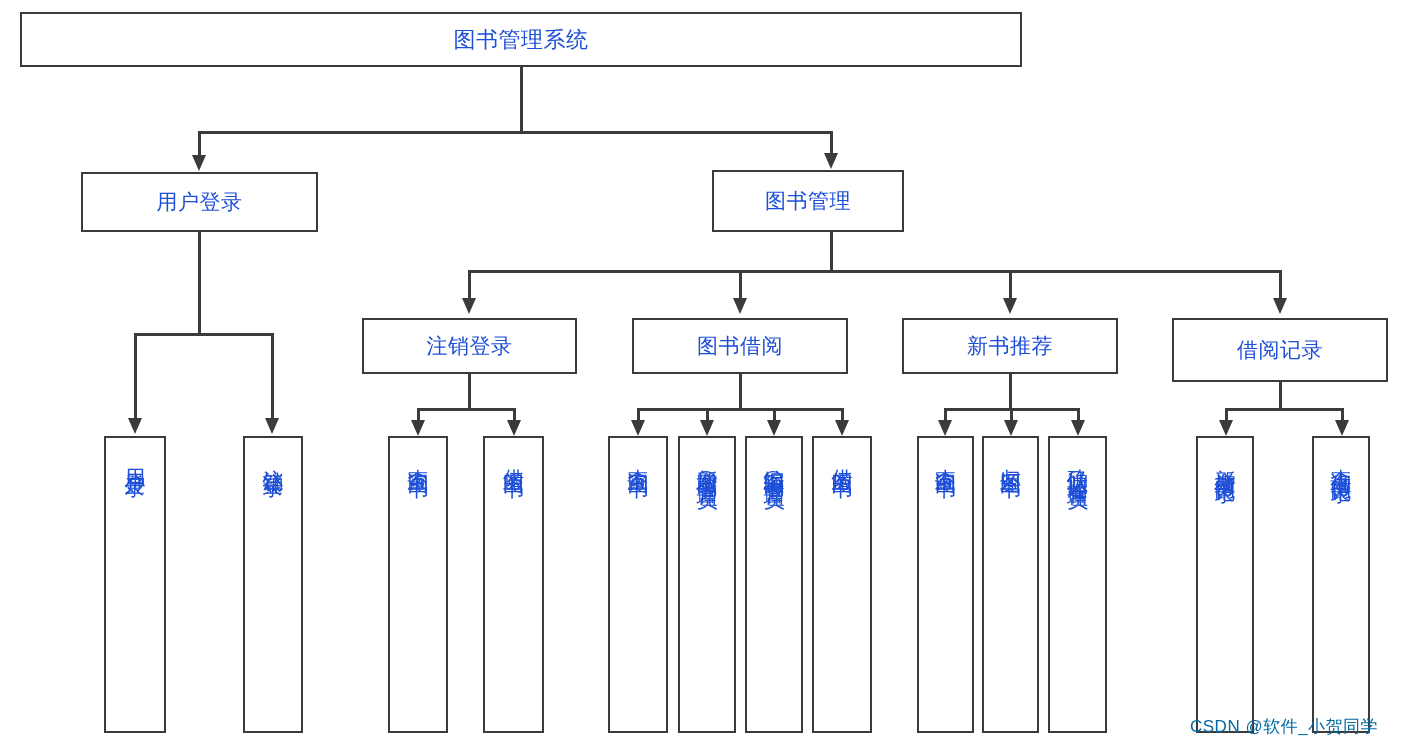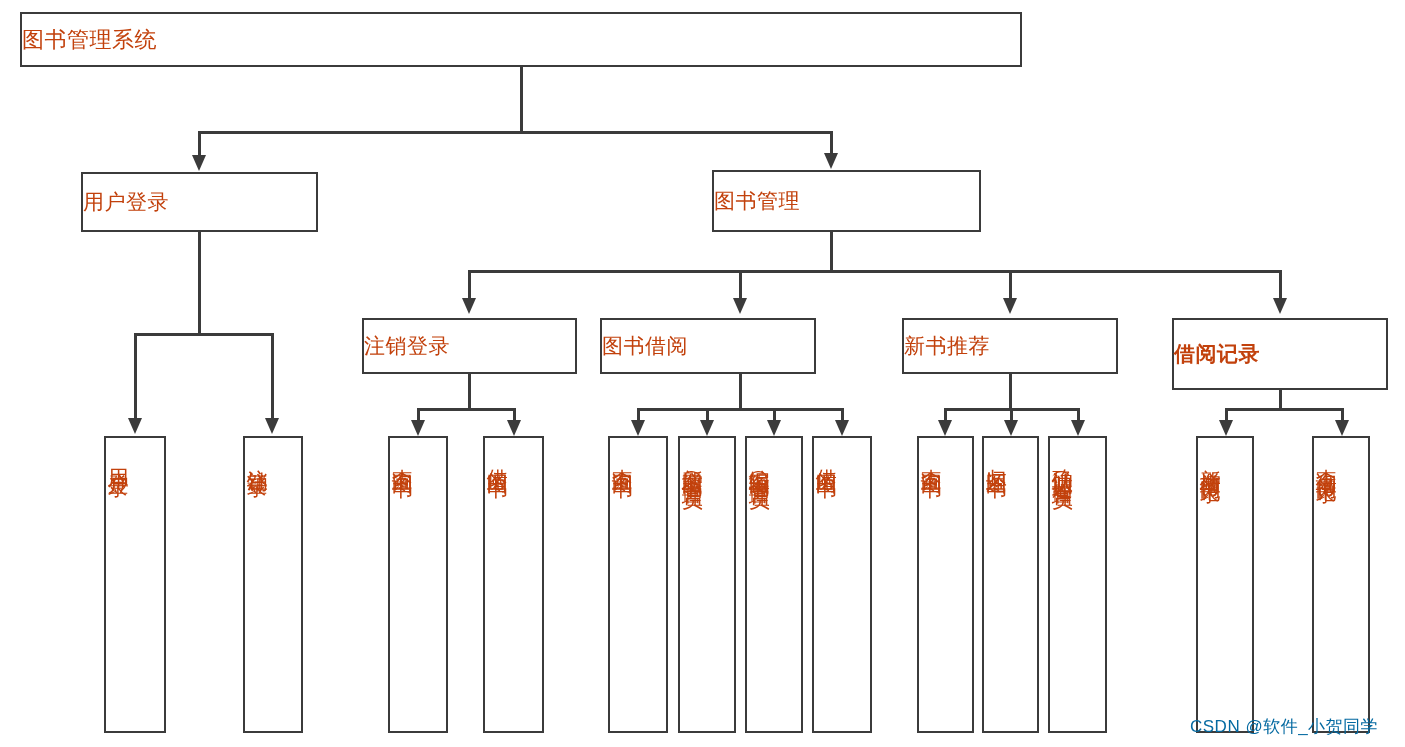--- a/index.html
+++ b/index.html
@@ -13,21 +13,22 @@
   #diagram{position:absolute;left:0;top:0;width:1405px;height:747px;}
 
   
   .node{
     position:absolute;
     box-sizing:border-box;
     background:#ffffff;
     border:2.5px solid #3b3b3b;
     display:flex;
     align-items:center;
-    color:#c2410c;
+    justify-content:center;
+    color:#1d4ed8;
     z-index:3;
   }
   .node .lbl{
     display:block;
     text-align:center;
     line-height:1.18;
     letter-spacing:0.5px;
     white-space:nowrap;
   }
 
@@ -140,34 +141,34 @@
   <div class="ln v" style="left:1341px;top:408px;height:14px;"></div>
   <div class="arrow" style="left:1335px;top:420px;"></div>
 
   <div class="node h-node root" style="left:20px;top:12px;width:1002px;height:55px;">
     <span class="lbl">图书管理系统</span>
   </div>
 
   <div class="node h-node" style="left:81px;top:172px;width:237px;height:60px;">
     <span class="lbl">用户登录</span>
   </div>
-  <div class="node h-node" style="left:712px;top:170px;width:269px;height:62px;">
+  <div class="node h-node" style="left:712px;top:170px;width:192px;height:62px;">
     <span class="lbl">图书管理</span>
   </div>
 
   <div class="node h-node" style="left:362px;top:318px;width:215px;height:56px;">
     <span class="lbl">注销登录</span>
   </div>
-  <div class="node h-node" style="left:600px;top:318px;width:216px;height:56px;">
+  <div class="node h-node" style="left:632px;top:318px;width:216px;height:56px;">
     <span class="lbl">图书借阅</span>
   </div>
   <div class="node h-node" style="left:902px;top:318px;width:216px;height:56px;">
     <span class="lbl">新书推荐</span>
   </div>
-  <div class="node h-node" style="left:1172px;top:318px;width:216px;height:72px;font-weight:bold;">
+  <div class="node h-node" style="left:1172px;top:318px;width:216px;height:64px;">
     <span class="lbl">借阅记录</span>
   </div>
 
   <div class="node v-node" style="left:104px;top:436px;width:62px;height:297px;">
     <span class="lbl">用户登录</span>
   </div>
   <div class="node v-node" style="left:243px;top:436px;width:60px;height:297px;">
     <span class="lbl">注销登录</span>
   </div>
 

